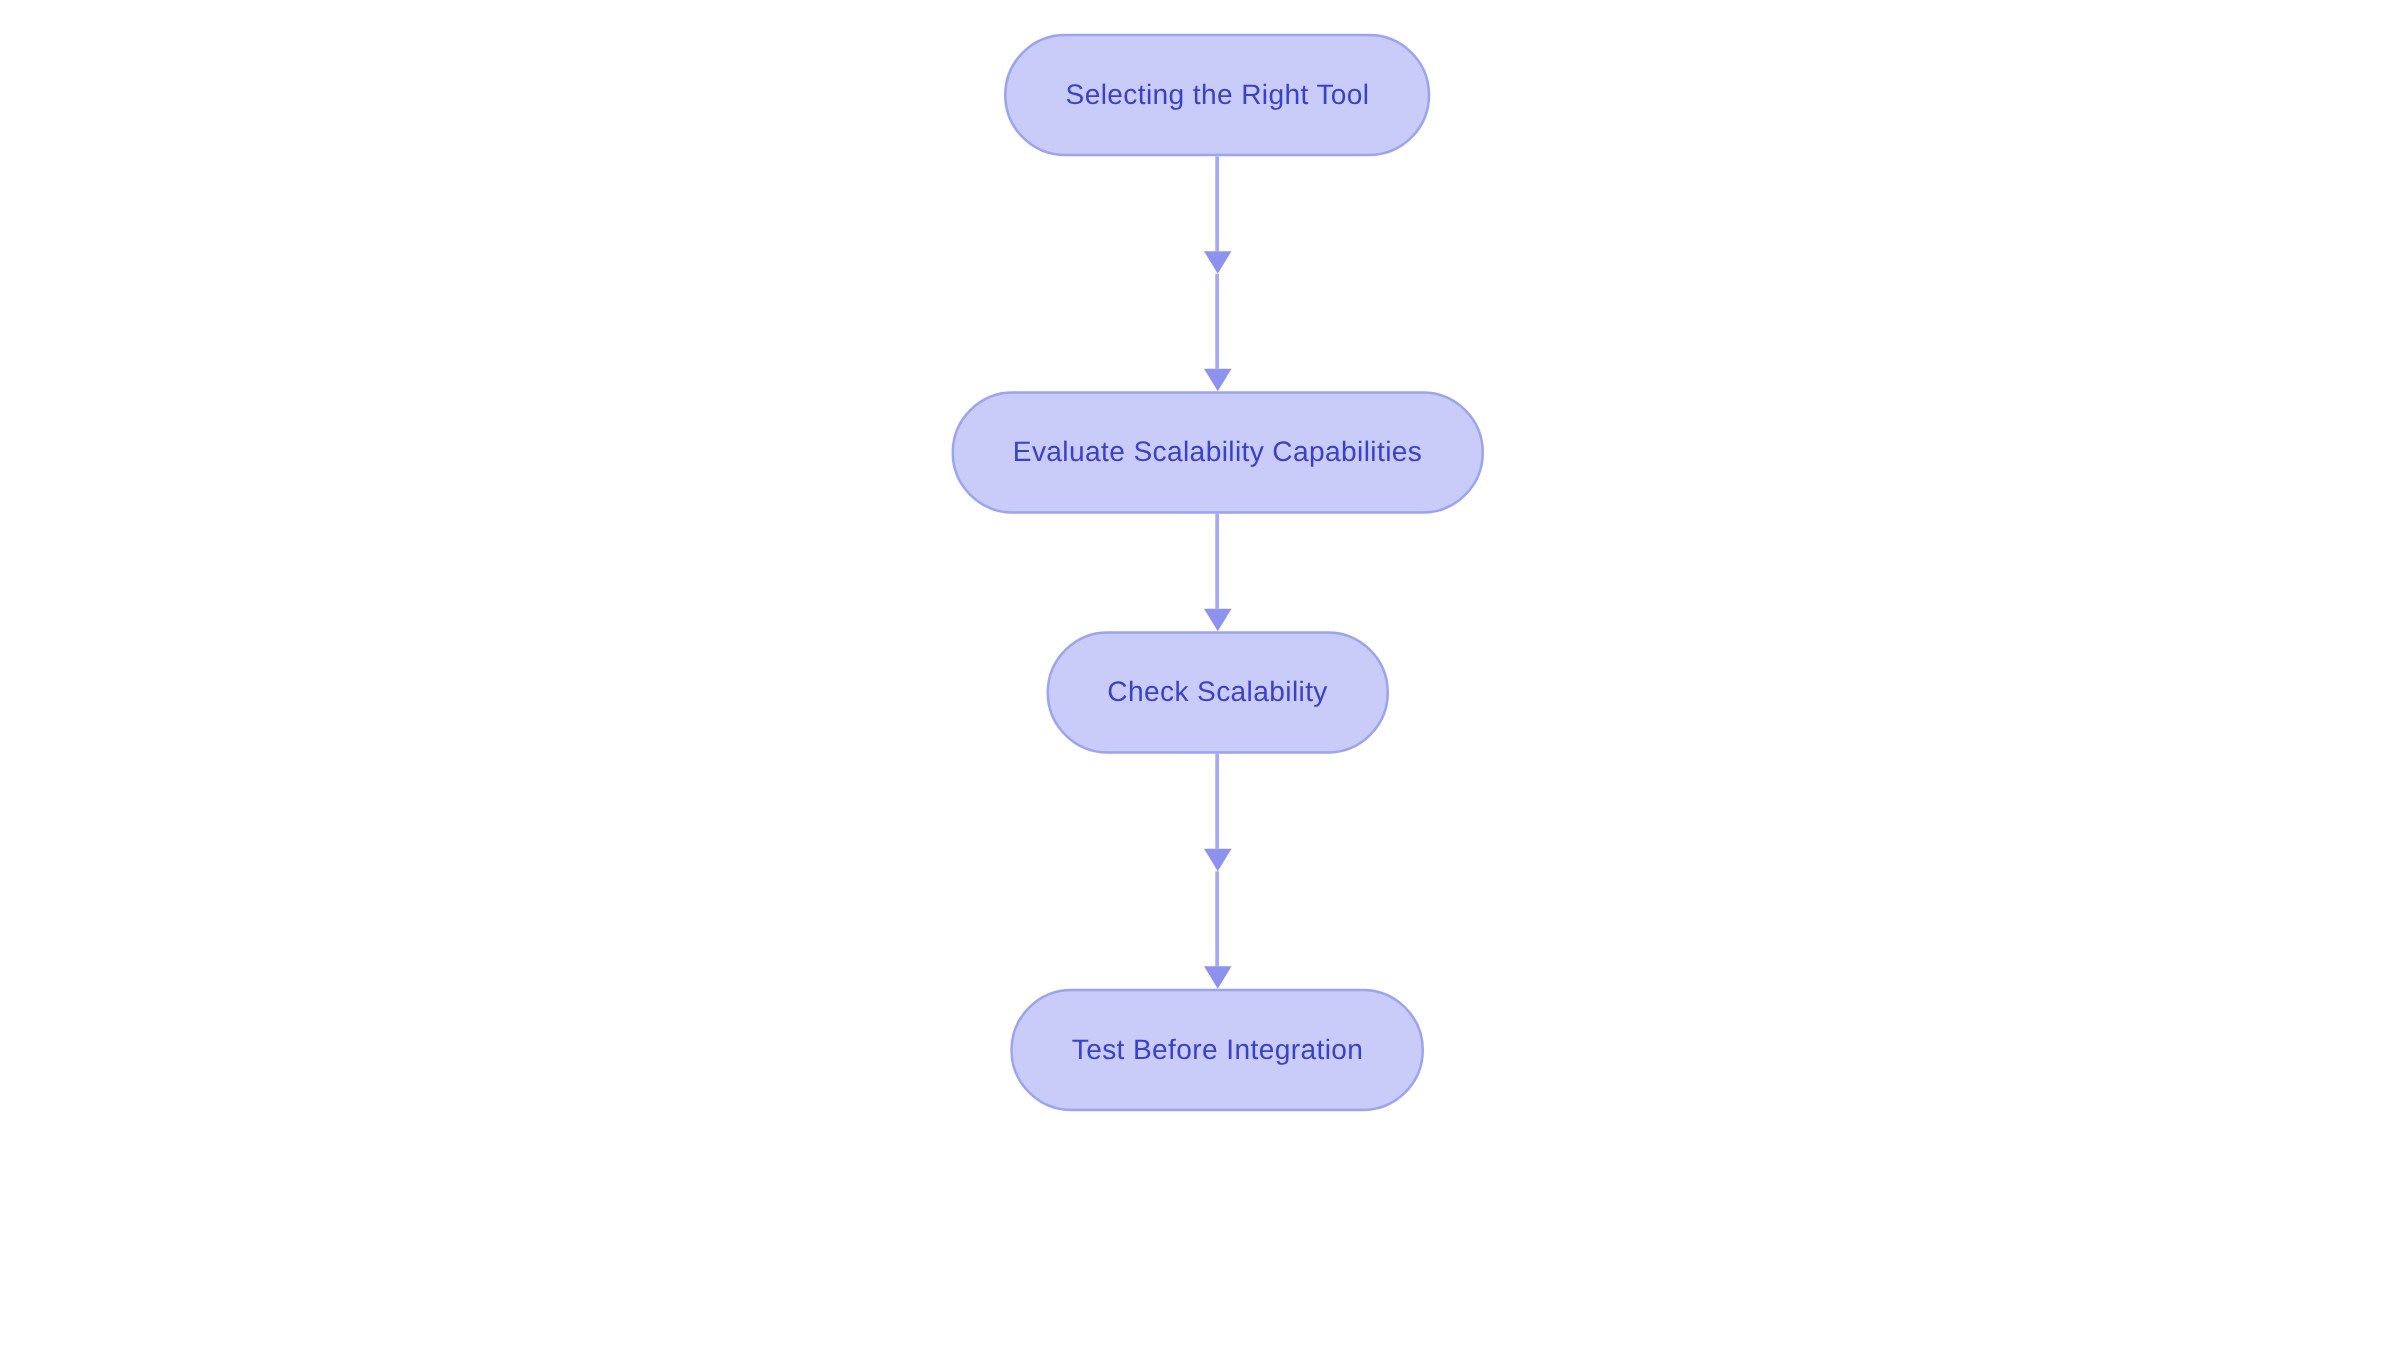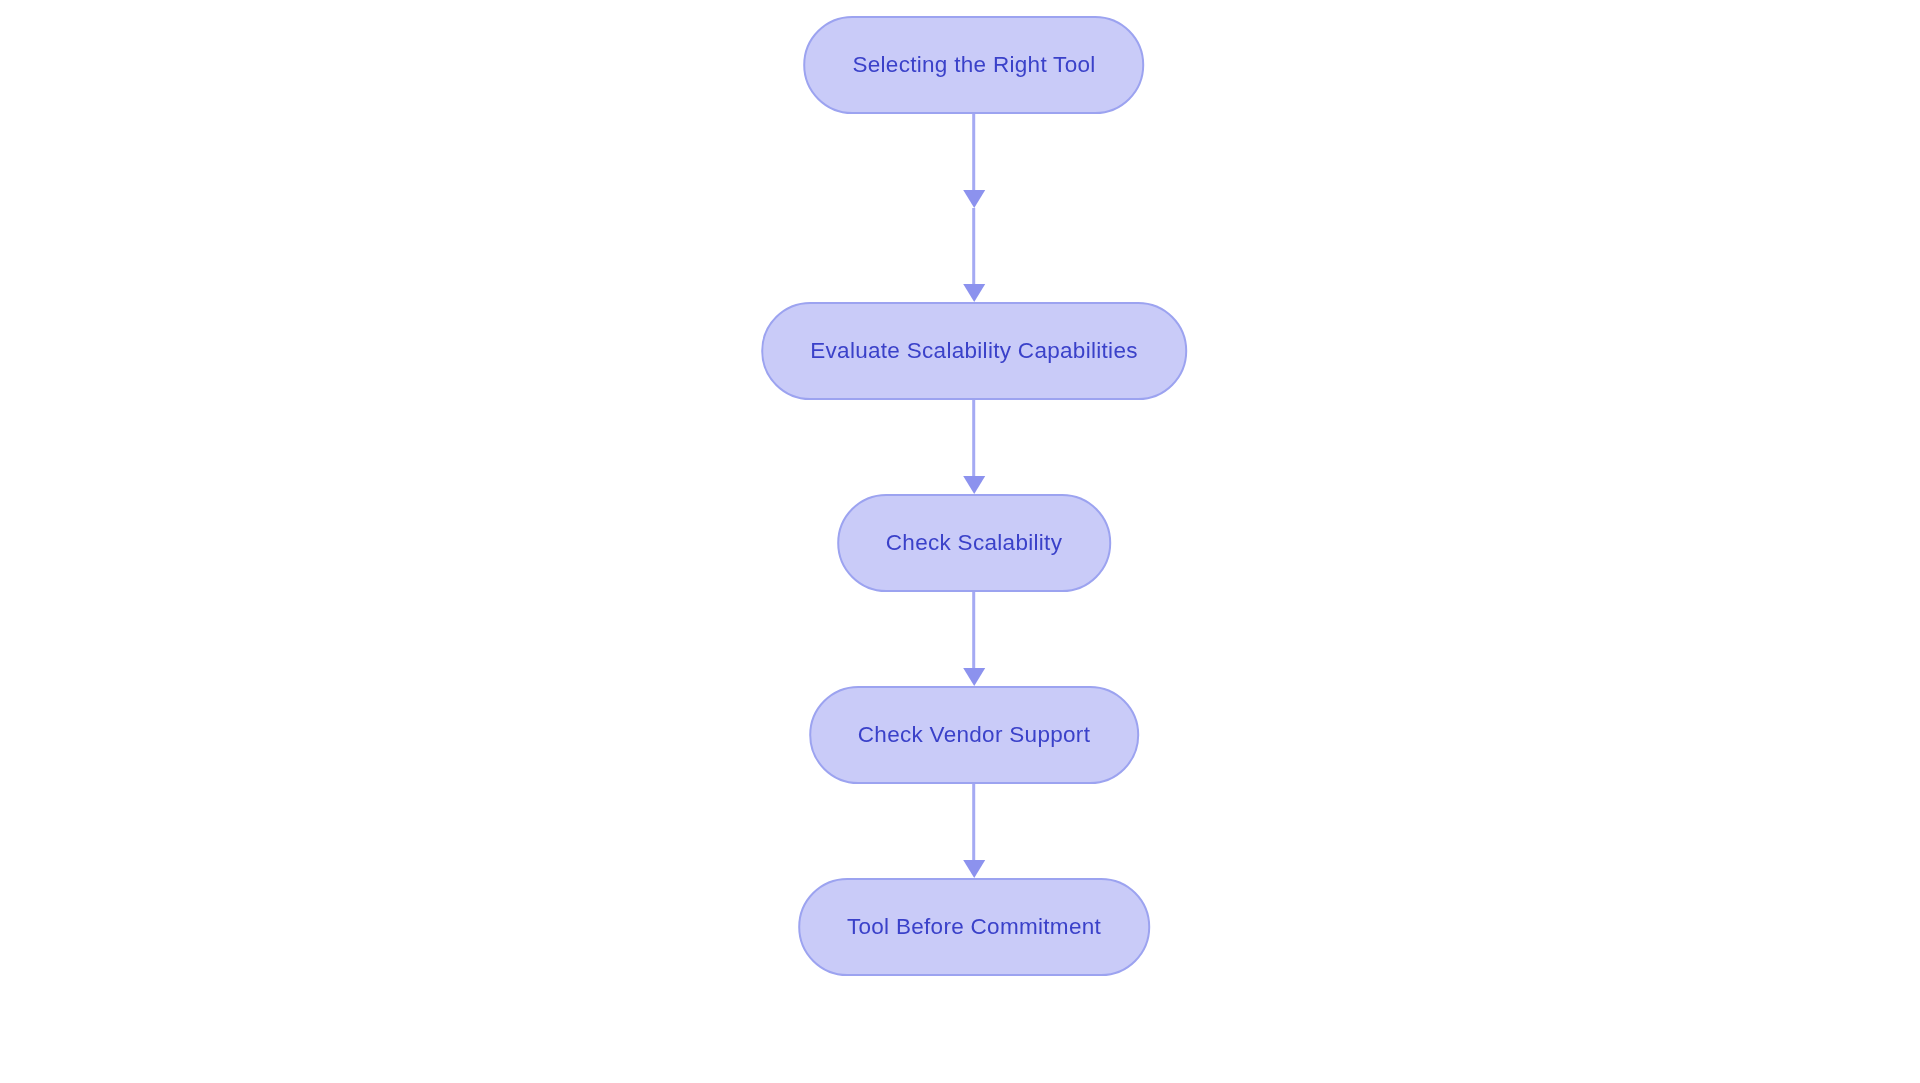--- a/index.html
+++ b/index.html
@@ -20,21 +20,21 @@
   }
   .canvas {
     position: relative;
     width: 1920px;
     height: 1083px;
     background: var(--canvas-bg);
   }
   .flow-column {
     position: absolute;
     left: 974px;
-    top: 16px;
+    top: 27px;
     transform: translateX(-50%);
     display: flex;
     flex-direction: column;
     align-items: center;
   }
   .flow-node {
     height: 98px;
     display: inline-flex;
     align-items: center;
     justify-content: center;
@@ -95,23 +95,22 @@
       <div class="head"></div>
     </div>
 
     <div class="flow-node">Check Scalability</div>
 
     <div class="flow-arrow">
       <div class="stem"></div>
       <div class="head"></div>
     </div>
 
-    <div class="flow-node">Check Vendor Support</div>
 
     <div class="flow-arrow">
       <div class="stem"></div>
       <div class="head"></div>
     </div>
 
-    <div class="flow-node">Tool Before Commitment</div>
+    <div class="flow-node">Test Before Integration</div>
 
   </div>
 </div>
 
 </body></html>

